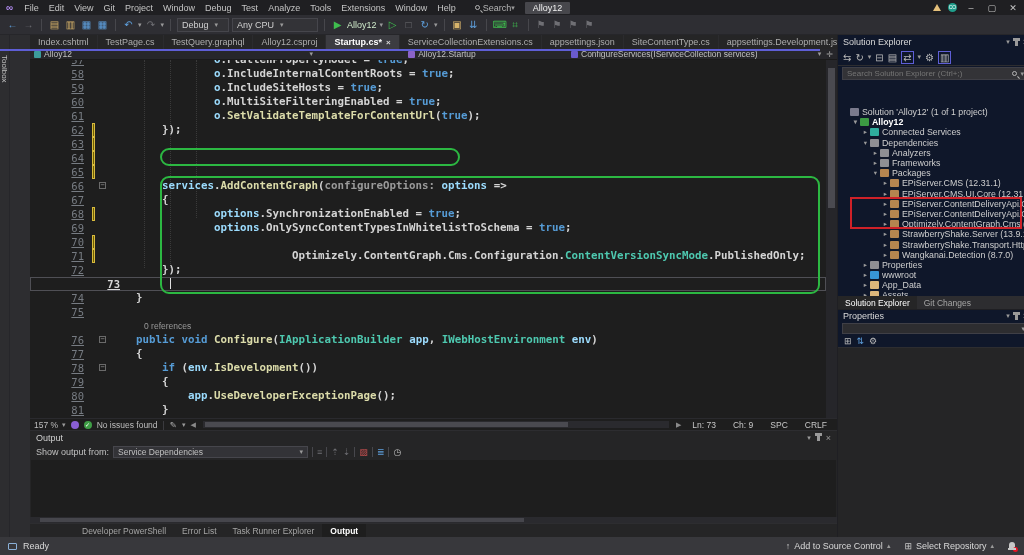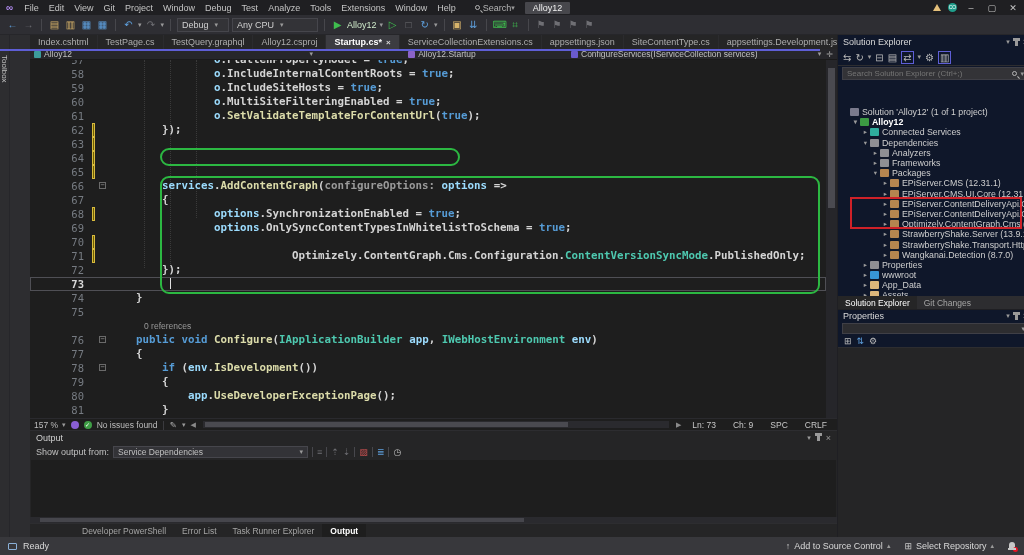--- a/index.html
+++ b/index.html
@@ -48,23 +48,23 @@
   .bc-ico { width:7px; height:7px; background:#8a63c9; border-radius:1px; }
   .bc-ico.teal { background:#3c9b9b; } .bc-ico.purple { background:#6a5acd; }
   #bc-proj { width:287px; justify-content:space-between; }
   #bc-type { width:250px; justify-content:space-between;flex-direction:column; }
   #bc-member { flex:1; justify-content:space-between; }
 
   
   #editor { flex:1; position:relative; overflow:hidden; background:#1e1e1e; }
   #code-rows { position:absolute; top:-7px; left:0; right:11px; }
   .code-row { display:flex; height:14px; align-items:stretch; position:relative; }
-  .code-row.cur { box-shadow:inset 0 0 0 1px #4f4f55; }
+  .code-row.cur { box-shadow:inset 0 0 0 1px #4f4f55;padding-left:36px; }
   .ln { width:60px; text-align:right; padding-right:6px; color:#767b82;
-        font:400 10.5px "DejaVu Sans Mono", monospace; line-height:14px; }
+        font:400 10.5px "DejaVu Sans Mono", monospace; line-height:14px;text-decoration:underline; }
   .code-row.cur .ln { color:#d8d8d8; font-weight:bold; }
   .markcol { width:8px; position:relative; }
   .markcol .mk { position:absolute; left:2px; top:0; bottom:0; width:3px; border:1px solid #d7ba3d; background:#6f5f00; }
   .foldcol { width:12px; position:relative; font:400 7px "DejaVu Sans Mono", monospace; color:#9a9a9a; }
   .foldcol .fb { position:absolute; left:1px; top:3px; width:7px; height:7px; border:1px solid #6a6a6a; line-height:5px; text-align:center; background:#1e1e1e; }
   .codetext { font:700 10.8px "DejaVu Sans Mono", monospace; line-height:14px; white-space:pre; color:#d4d4d4; }
   .lens-row .codetext { font:400 8.5px "Liberation Sans", sans-serif; color:#9a9a9a; padding-left:114px; line-height:14px; }
   .s-p { color:#d4d4d4; } .s-v { color:#9cdcfe; } .s-k { color:#569cd6; }
   .s-m { color:#dcdcaa; } .s-t { color:#4ec9b0; } .s-c { color:#57a64a; }
   .s-u { color:#57a64a; text-decoration:underline; } .s-g { color:#9a9a9a; }

